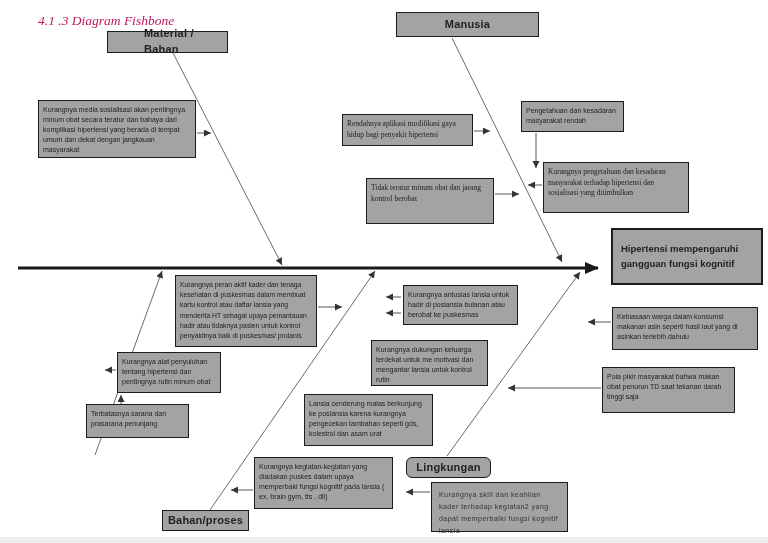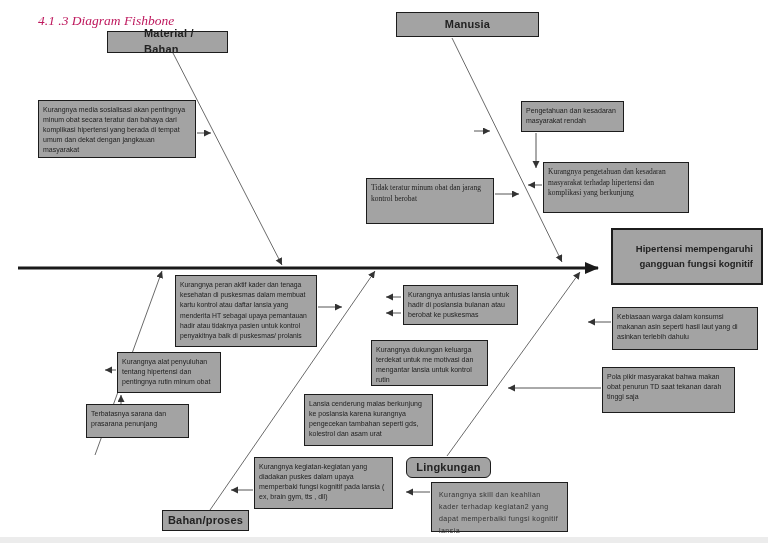--- a/index.html
+++ b/index.html
@@ -17,21 +17,21 @@
     color:#222;
   }
   .serif{font-family:"Liberation Serif",serif;font-size:7.5px;}
   .cat{
     display:flex;align-items:center;justify-content:center;
     font-weight:bold;font-size:11px;padding:0;letter-spacing:.2px;
     border-width:1.5px;
   }
   .thick{border-width:1.8px;}
   .effect{
-    display:flex;align-items:center;justify-content:center;text-align:right;
+    display:flex;align-items:center;justify-content:center;text-align:left;
     font-weight:bold;font-size:9.5px;line-height:1.5;border-width:2.2px;
     padding:2px 8px;
   }
   .casual{letter-spacing:.45px;font-size:7px;line-height:1.7;padding:6px 7px;color:#333;}
   #title{
     position:absolute;left:38px;top:13px;z-index:2;
     font-family:"Liberation Serif",serif;font-style:italic;
     font-size:13.5px;color:#be185d;
   }
   #footer-strip{
@@ -83,22 +83,23 @@
   </svg>
 
   <div class="box cat" style="left:107px;top:31px;width:121px;height:22px;padding-left:36px;">Material / Bahan</div>
   <div class="box cat thick" style="left:396px;top:12px;width:143px;height:25px;">Manusia</div>
   <div class="box cat" style="left:162px;top:510px;width:87px;height:21px;">Bahan/proses</div>
   <div class="box cat" style="left:406px;top:457px;width:85px;height:21px;border-radius:6px;">Lingkungan</div>
 
   <div class="box effect" style="left:611px;top:228px;width:152px;height:57px;">Hipertensi mempengaruhi gangguan fungsi kognitif</div>
 
   <div class="box" style="left:38px;top:100px;width:158px;height:58px;border-width:1.4px;">Kurangnya media sosialisasi akan pentingnya minum obat secara teratur dan bahaya dari komplikasi hipertensi yang berada di tempat umum dan dekat dengan jangkauan masyarakat</div>
+  <div class="box serif" style="left:342px;top:114px;width:131px;height:32px;">Rendahnya aplikasi modifikasi gaya hidup bagi penyakit hipertensi</div>
   <div class="box" style="left:521px;top:101px;width:103px;height:31px;border-width:1.4px;">Pengetahuan dan kesadaran masyarakat rendah</div>
-  <div class="box serif" style="left:543px;top:162px;width:146px;height:51px;border-width:1.4px;">Kurangnya pengetahuan dan kesadaran masyarakat terhadap hipertensi dan komplikasi yang berkunjung</div>
+  <div class="box serif" style="left:543px;top:162px;width:146px;height:51px;border-width:1.4px;">Kurangnya pengetahuan dan kesadaran masyarakat terhadap hipertensi dan sosialisasi yang ditimbulkan</div>
   <div class="box serif" style="left:366px;top:178px;width:128px;height:46px;">Tidak teratur minum obat dan jarang kontrol berobat</div>
 
   <div class="box" style="left:175px;top:275px;width:142px;height:72px;border-width:1.8px;font-size:6.8px;line-height:1.5;">Kurangnya peran aktif kader dan tenaga kesehatan di puskesmas  dalam membuat kartu kontrol atau daftar lansia yang menderita HT sebagai upaya pemantauan hadir atau tidaknya pasien untuk kontrol penyakitnya baik di puskesmas/ prolanis</div>
   <div class="box" style="left:403px;top:285px;width:115px;height:40px;border-width:1.4px;">Kurangnya antusias lansia untuk hadir di poslansia bulanan atau berobat ke puskesmas</div>
   <div class="box" style="left:371px;top:340px;width:117px;height:46px;border-width:1.4px;">Kurangnya dukungan keluarga terdekat untuk me motivasi dan mengantar lansia untuk kontrol rutin</div>
   <div class="box" style="left:612px;top:307px;width:146px;height:43px;">Kebiasaan warga dalam konsumsi makanan asin seperti hasil laut yang di asinkan  terlebih dahulu</div>
   <div class="box" style="left:602px;top:367px;width:133px;height:46px;">Pola pikir masyarakat bahwa makan obat penurun TD saat tekanan darah tinggi saja</div>
   <div class="box" style="left:117px;top:352px;width:104px;height:41px;">Kurangnya alat penyuluhan tentang hipertensi dan pentingnya rutin minum obat</div>
   <div class="box" style="left:86px;top:404px;width:103px;height:34px;">Terbatasnya sarana dan prasarana  penunjang</div>
   <div class="box" style="left:304px;top:394px;width:129px;height:52px;border-width:1.8px;">Lansia cenderung malas berkunjung ke poslansia karena kurangnya pengecekan tambahan seperti gds, kolestrol dan asam urat</div>

